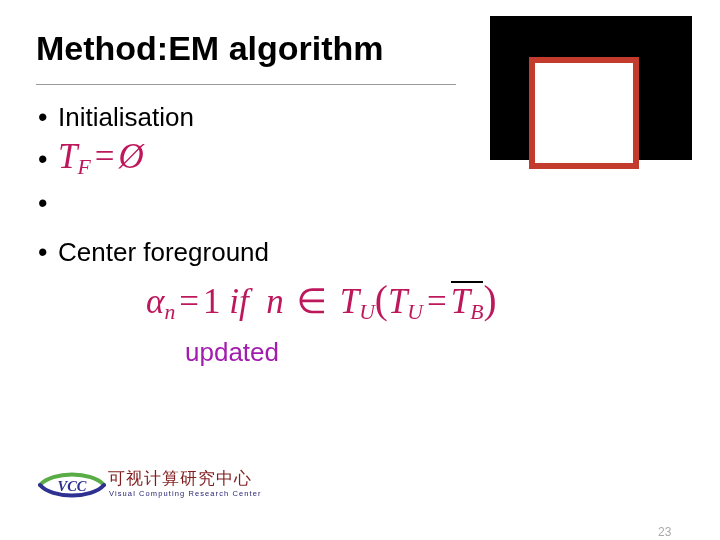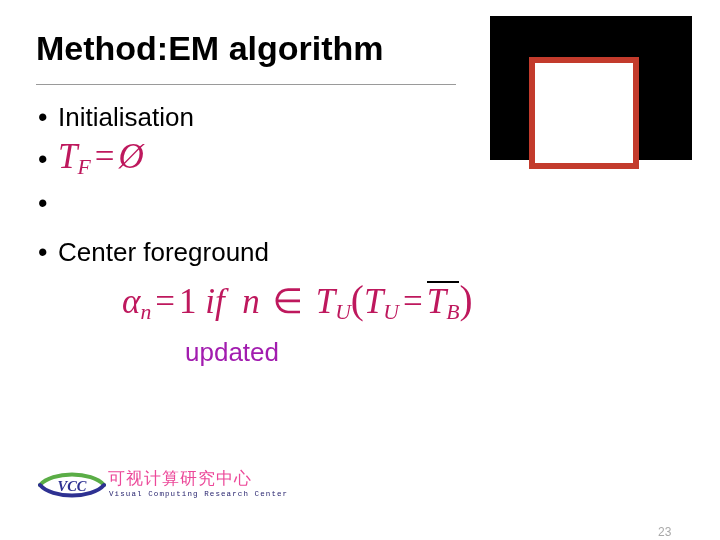--- a/index.html
+++ b/index.html
@@ -104,21 +104,21 @@
     display: inline-block;
     border-top: 2px solid #000;
     padding-top: 1px;
     line-height: 1.0;
   }
 
   .eq-indent-1 {
     margin: 10px 0 4px 180px;
   }
   .eq-indent-2 {
-    margin: 12px 0 2px 92px;
+    margin: 12px 0 2px 116px;
   }
   .word-indent {
     margin: 6px 0 0 155px;
     font-family: "Liberation Sans", sans-serif;
     font-size: 26px;
     line-height: 34px;
     color: #a21caf;
   }
   .bullet-gap {
     height: 12px;
@@ -160,29 +160,29 @@
     width: 68px;
     height: 30px;
   }
   #logo-cn {
     position: absolute;
     left: 70px;
     top: 0px;
     font-family: "DejaVu Sans", sans-serif;
     font-size: 17px;
     line-height: 20px;
-    color: #ec4899;
+    color: #7f1d1d;
     white-space: nowrap;
     letter-spacing: 1px;
   }
   #logo-en {
     position: absolute;
     left: 71px;
     top: 21px;
-    font-family: Liberation Mono, monospace;
+    font-family: Liberation Sans, sans-serif;
     font-size: 7.5px;
     line-height: 10px;
     color: #231f6b;
     white-space: nowrap;
     letter-spacing: 1.1px;
   }
 
   
   #page-number {
     position: absolute;

